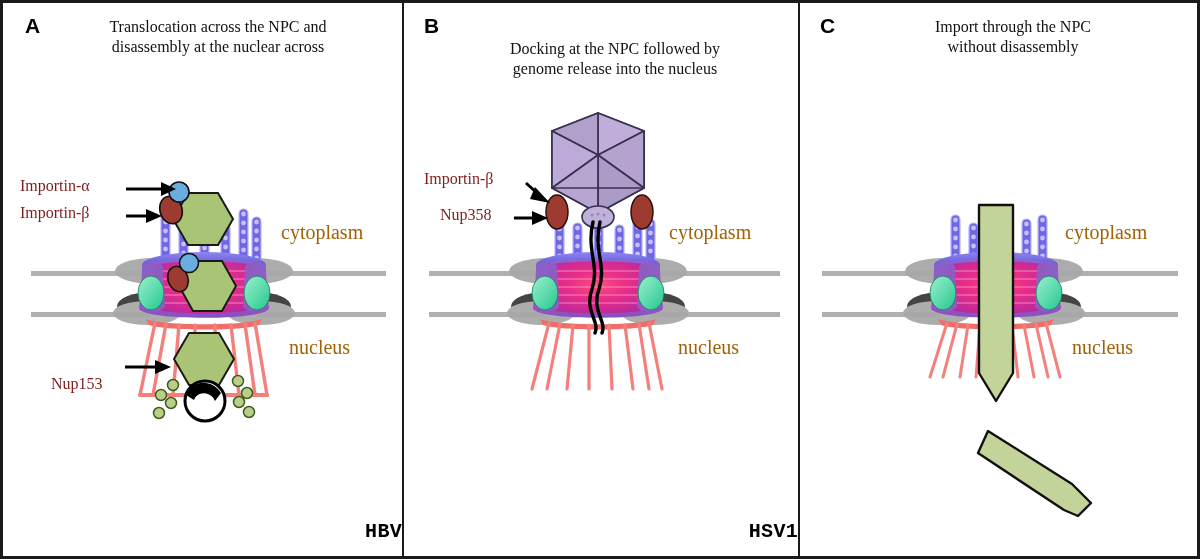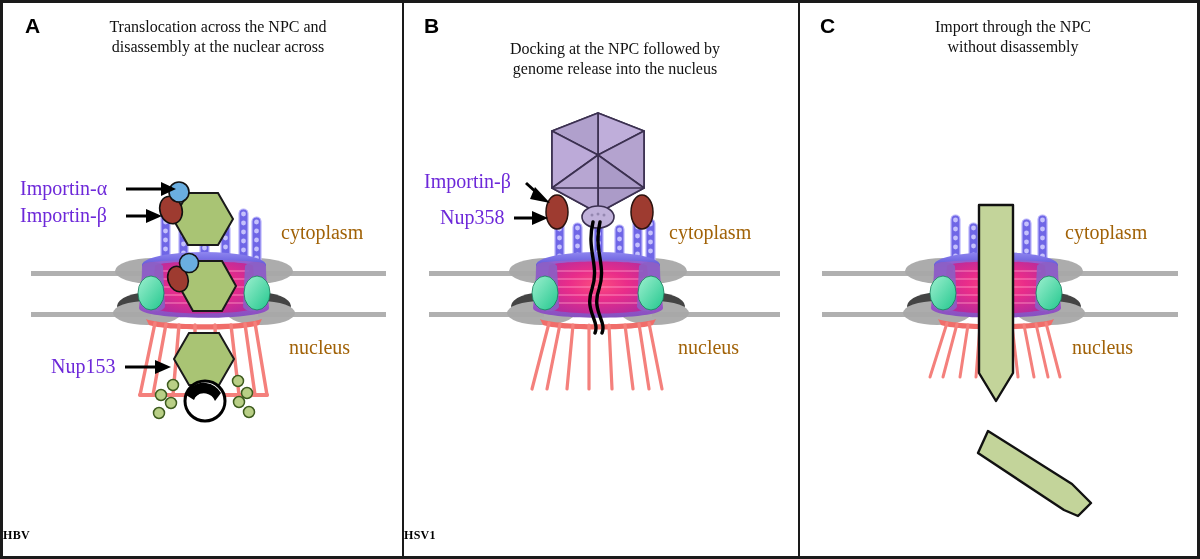--- a/index.html
+++ b/index.html
@@ -7,44 +7,44 @@
   #figure{position:relative;width:1200px;height:559px;background:#ffffff;overflow:hidden;}
 
   .panel{position:absolute;top:0;height:559px;box-sizing:border-box;}
   .panel-a{left:0;width:404px;border-left:3px solid #1a1a1a;border-top:3px solid #1a1a1a;border-bottom:3px solid #1a1a1a;border-right:2px solid #1a1a1a;}
   .panel-b{left:404px;width:396px;border-top:3px solid #1a1a1a;border-bottom:3px solid #1a1a1a;border-right:2px solid #1a1a1a;}
   .panel-c{left:800px;width:400px;border-top:3px solid #1a1a1a;border-bottom:3px solid #1a1a1a;border-right:3px solid #1a1a1a;}
 
   .panel-letter{position:absolute;top:11px;font-family:"Liberation Sans",sans-serif;font-weight:bold;font-size:21px;color:#000;}
   .panel-title{position:absolute;top:14px;text-align:center;font-size:16px;line-height:1.28;color:#111;}
 
-  .panel-footer{position:absolute;bottom:13px;width:100%;text-align:left;font-weight:bold;font-size:12px;letter-spacing:.3px;color:#000;}
-
-  .lbl{position:absolute;font-size:20px;color:#6d28d9;white-space:nowrap;}
+  .panel-footer{position:absolute;bottom:13px;width:100%;text-align:right;font-weight:bold;font-size:20px;letter-spacing:.3px;color:#000;font-family:Liberation Mono, monospace;}
+
+  .lbl{position:absolute;font-size:16px;color:#7f1d1d;white-space:nowrap;}
   .compartment{position:absolute;font-size:20px;color:#a16207;white-space:nowrap;}
 
   svg{display:block;overflow:visible;}
   .stage{position:absolute;left:0;top:0;}
 </style>
 </head>
 <body>
 
 <div id="figure">
 
   <div class="panel panel-a">
 
     <div class="panel-letter" style="left:22px;">A</div>
     <div class="panel-title" style="left:50px;width:330px;">
       <div>Translocation across the NPC and</div>
       <div>disassembly at the nuclear across</div>
     </div>
 
     <div class="lbl" style="left:17px;top:174px;">Importin-α</div>
     <div class="lbl" style="left:17px;top:201px;">Importin-β</div>
-    <div class="lbl" style="left:48px;top:352px;">Nup153</div>
+    <div class="lbl" style="left:48px;top:372px;">Nup153</div>
 
     <div class="compartment" style="left:278px;top:218px;">cytoplasm</div>
     <div class="compartment" style="left:286px;top:333px;">nucleus</div>
 
     <svg class="stage" width="404" height="559" viewBox="0 0 404 559">
       <defs>
         <linearGradient id="aRingG" x1="0" y1="0" x2="0" y2="1">
           <stop offset="0%" stop-color="#8f63d0"></stop>
           <stop offset="45%" stop-color="#c24fd0"></stop>
           <stop offset="100%" stop-color="#8352c0"></stop>

